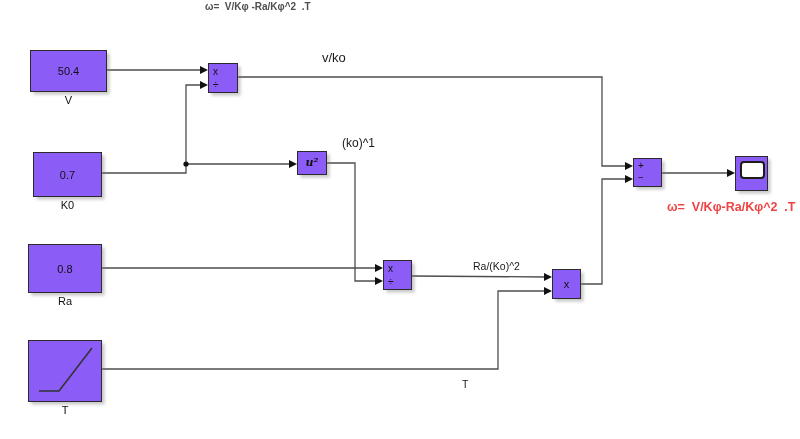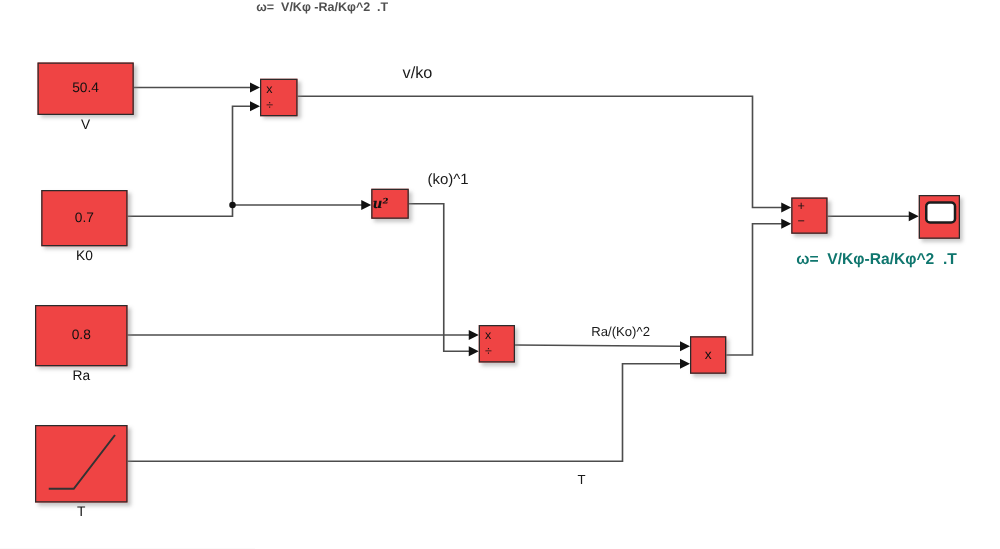--- a/index.html
+++ b/index.html
@@ -2,21 +2,21 @@
 <html><head>
 <meta charset="utf-8">
 <style>
   html,body{margin:0;padding:0;background:#f5f5f5;}
   #canvas{
     position:relative;width:800px;height:439px;background:#ffffff;
     font-family:"Liberation Sans",sans-serif;overflow:hidden;
   }
   #wires{position:absolute;left:0;top:0;width:800px;height:439px;}
   .block{
-    position:absolute;background:#ef4444;border:1.4px solid #2b2b2b;
+    position:absolute;background:#8b5cf6;border:1.4px solid #2b2b2b;
     box-shadow:2.5px 2.5px 3px rgba(130,130,130,0.45);
     box-sizing:border-box;color:#111;
   }
   .const-value{
     position:absolute;left:0;right:0;top:50%;transform:translateY(-54%);
     text-align:center;font-size:11px;color:#111;
   }
   .block-label{
     position:absolute;text-align:center;font-size:11px;color:#111;
   }
@@ -24,30 +24,30 @@
     position:absolute;left:4px;font-size:10px;line-height:10px;color:#111;
   }
   .op-top{top:3px;}
   .op-bottom{top:16px;}
   .product-sym{
     position:absolute;left:0;right:0;top:50%;transform:translateY(-50%);
     text-align:center;font-size:11px;color:#111;
   }
   .usq{
     position:absolute;left:0;right:0;top:50%;transform:translateY(-52%);
-    font-size:11px;font-style:italic;font-weight:bold;
+    text-align:center;font-size:11px;font-style:italic;font-weight:bold;
     font-family:"DejaVu Serif",serif;color:#111;
   }
   .annotation{position:absolute;color:#1a1a1a;white-space:pre;}
   #ann-title-top{left:205px;top:1px;font-size:10px;font-weight:600;color:#4f4f4f;}
   #ann-vko{left:322px;top:50px;font-size:13px;text-align:right;}
   #ann-ko2{left:342px;top:136px;font-size:12px;}
   #ann-rako2{left:429px;top:260px;font-size:10.5px;margin-left:44px;}
   #ann-t{left:462px;top:378px;font-size:10.5px;}
-  #ann-result{left:637px;top:200px;font-size:12.5px;font-weight:600;color:#0f766e;}
+  #ann-result{left:667px;top:200px;font-size:12.5px;font-weight:600;color:#ef4444;}
   #scope-screen{
     position:absolute;left:4px;top:4px;width:21px;height:14px;
     border:2px solid #1c1c1c;border-radius:4px;background:#fff;
   }
   #ramp-icon{position:absolute;left:0;top:0;}
 </style>
 </head>
 <body>
 
 <div id="canvas">

